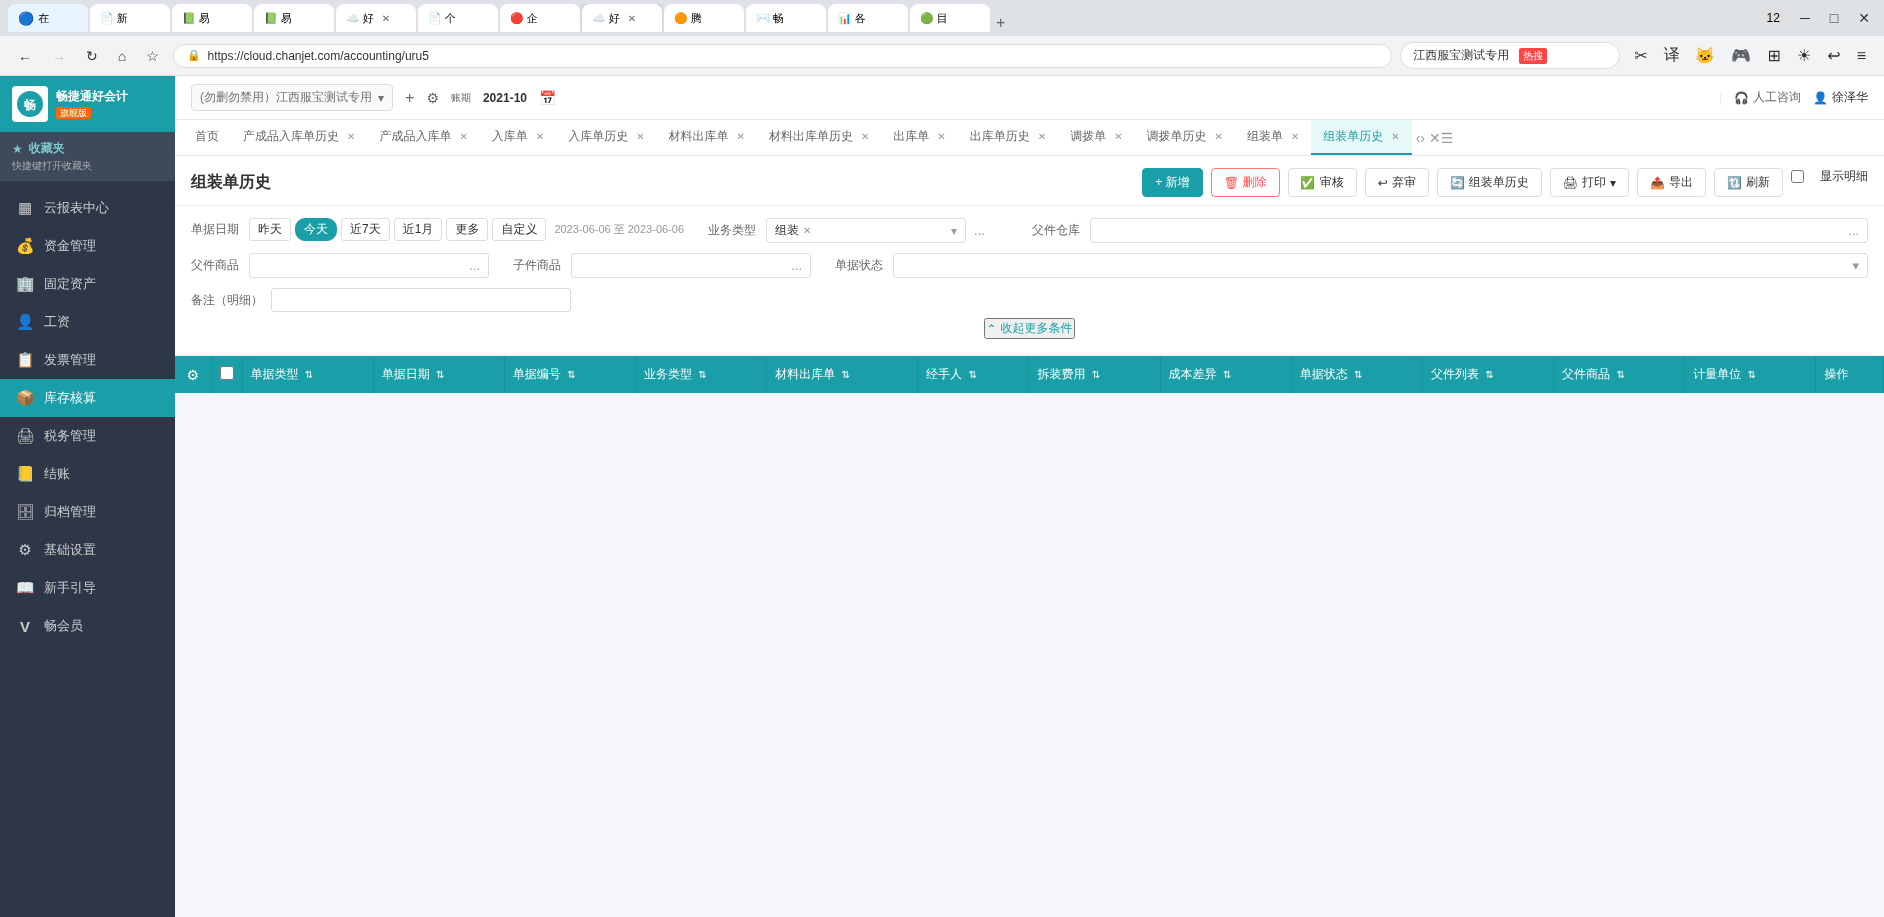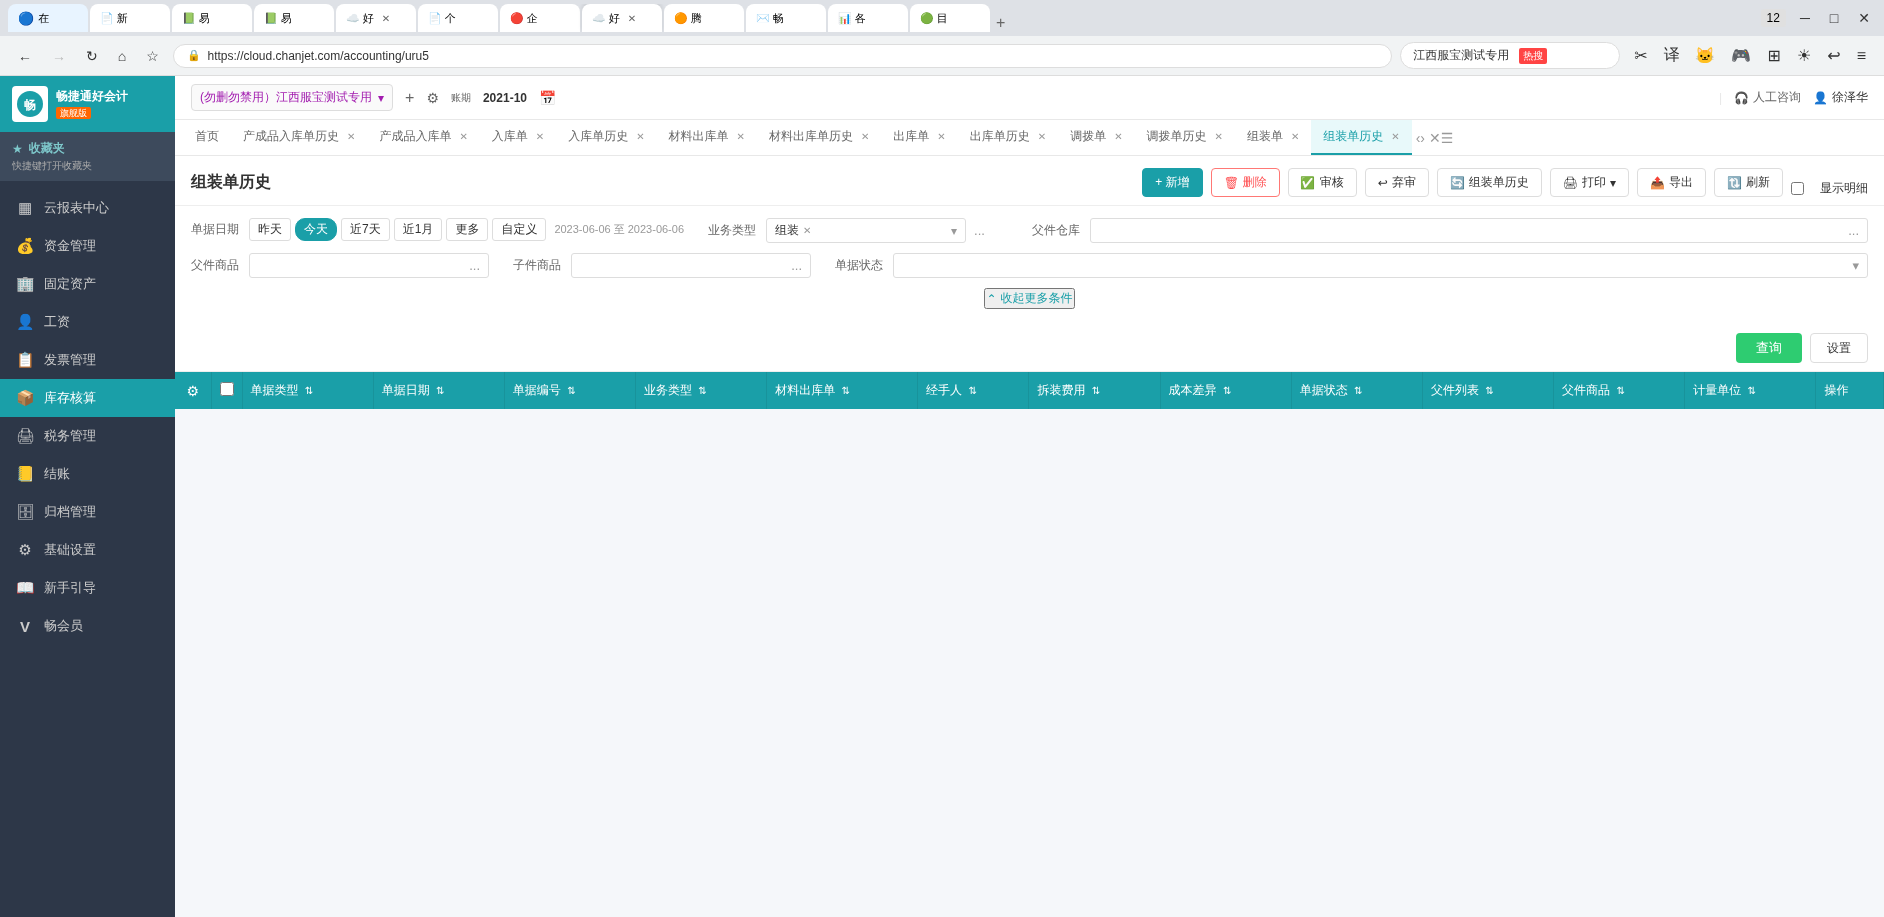--- a/index.html
+++ b/index.html
@@ -36,38 +36,38 @@
     .sidebar-menu { flex: 1; overflow-y: auto; padding: 8px 0; }
     .menu-item { display: flex; align-items: center; gap: 10px; padding: 10px 16px; cursor: pointer; color: #ccc; font-size: 13px; }
     .menu-item.active { background: #1a9fa8; color: #fff; }
     .menu-item-icon { font-size: 15px; width: 18px; text-align: center; }
 
     
     .main-content { flex: 1; display: flex; flex-direction: column; overflow: hidden; background: #f0f2f5; }
 
     
     .app-header { background: #fff; padding: 6px 16px; display: flex; align-items: center; gap: 12px; border-bottom: 1px solid #e8e8e8; height: 44px; }
-    .company-select { border: 1px solid #ddd; border-radius: 4px; padding: 4px 8px; font-size: 12px; color: #a21caf; display: flex; align-items: center; gap: 6px; cursor: pointer; background: #fafafa; }
+    .company-select { border: 1px solid #ddd; border-radius: 4px; padding: 4px 8px; font-size: 12px; color: #737373; display: flex; align-items: center; gap: 6px; cursor: pointer; background: #fafafa; }
     .period-label { font-size: 10px; color: #666; }
     .period-value { font-size: 12px; color: #333; font-weight: bold; }
     .header-right { margin-left: auto; display: flex; align-items: center; gap: 12px; }
     .consult-btn { font-size: 12px; color: #666; cursor: pointer; display: flex; align-items: center; gap: 4px; }
     .user-info { font-size: 12px; color: #333; display: flex; align-items: center; gap: 4px; }
 
     
     .nav-tabs-bar { background: #fff; border-bottom: 1px solid #e8e8e8; display: flex; align-items: center; overflow-x: auto; white-space: nowrap; padding: 0 8px; height: 36px; }
     .nav-tab { padding: 8px 12px; font-size: 12px; color: #666; cursor: pointer; border-bottom: 2px solid transparent; white-space: nowrap; display: inline-flex; align-items: center; gap: 4px; }
     .nav-tab.active { color: #1a9fa8; border-bottom: 2px solid #1a9fa8; background: #e8f9fa; }
     .nav-tab .tab-x { font-size: 10px; color: #999; margin-left: 4px; cursor: pointer; }
 
     
     .page-content { flex: 1; overflow: auto; padding: 0; background: #f5f7fa; }
     .page-header { display: flex; align-items: center; justify-content: space-between; padding: 12px 16px 8px; background: #fff; border-bottom: 1px solid #eee; }
     .page-title { font-size: 16px; font-weight: bold; color: #333; }
-    .page-actions { display: flex; align-items: flex-end; gap: 8px; }
+    .page-actions { display: flex; align-items: flex-start; gap: 8px; }
     .action-btn { border: 1px solid #ddd; background: #fff; border-radius: 4px; padding: 5px 12px; font-size: 12px; color: #333; cursor: pointer; display: flex; align-items: center; gap: 4px; }
     .action-btn.primary { background: #1a9fa8; color: #fff; border-color: #1a9fa8; }
     .action-btn.danger { color: #ff4d4f; border-color: #ff7875; }
     .show-detail-cb { display: flex; align-items: center; gap: 16px; font-size: 12px; color: #333; }
 
     
     .filter-area { background: #fff; padding: 12px 16px; border-bottom: 1px solid #eee; }
     .filter-label { font-size: 12px; color: #666; white-space: nowrap; min-width: 50px; }
     .filter-date-btns { display: flex; gap: 4px; align-items: center; }
     .date-btn { padding: 2px 8px; border: 1px solid #ddd; border-radius: 3px; font-size: 12px; color: #333; cursor: pointer; background: #fff; }
@@ -427,36 +427,36 @@
           </div>
 
           <div style="display:flex; align-items:center; gap:8px; flex:1;">
             <span class="filter-label">单据状态</span>
             <div style="flex:1; border:1px solid #ddd; border-radius:3px; padding:4px 8px; background:#fff; min-width:200px; display:flex; justify-content:flex-end;">
               <span style="cursor:pointer; color:#999; font-size:13px;">▾</span>
             </div>
           </div>
         </div>
 
+        <div style="display:flex; align-items:center; gap:8px; margin-bottom:6px;">
+          <span class="filter-label">备注（明细）</span>
+          <input type="text" style="border: 1px solid rgb(221, 221, 221); border-radius: 3px; padding: 4px 8px; font-size: 12px; width: 300px;">
+        </div>
 
         <div style="text-align:center; margin-top:4px;">
           <button class="collapse-btn">
             <span>⌃</span>
             <span>收起更多条件</span>
           </button>
         </div>
 
         <div style="position:absolute; right:16px; top: 0; display:flex; flex-direction:column; gap:8px; margin-top: 0;">
         </div>
       </div>
 
-      <div style="display:flex; justify-content:flex-end; padding:8px 16px; gap:8px; background:#fff; border-bottom: 1px solid #eee; margin-top: -1px;">
-        <button class="query-btn">查询</button>
-        <button class="set-btn">设置</button>
-      </div>
 
       <div class="table-container">
         <table class="data-table">
           <thead>
             <tr>
               <th class="settings-col">
                 <span class="settings-gear">⚙</span>
               </th>
               <th class="check-col">
                 <input type="checkbox" class="table-checkbox" style="">

